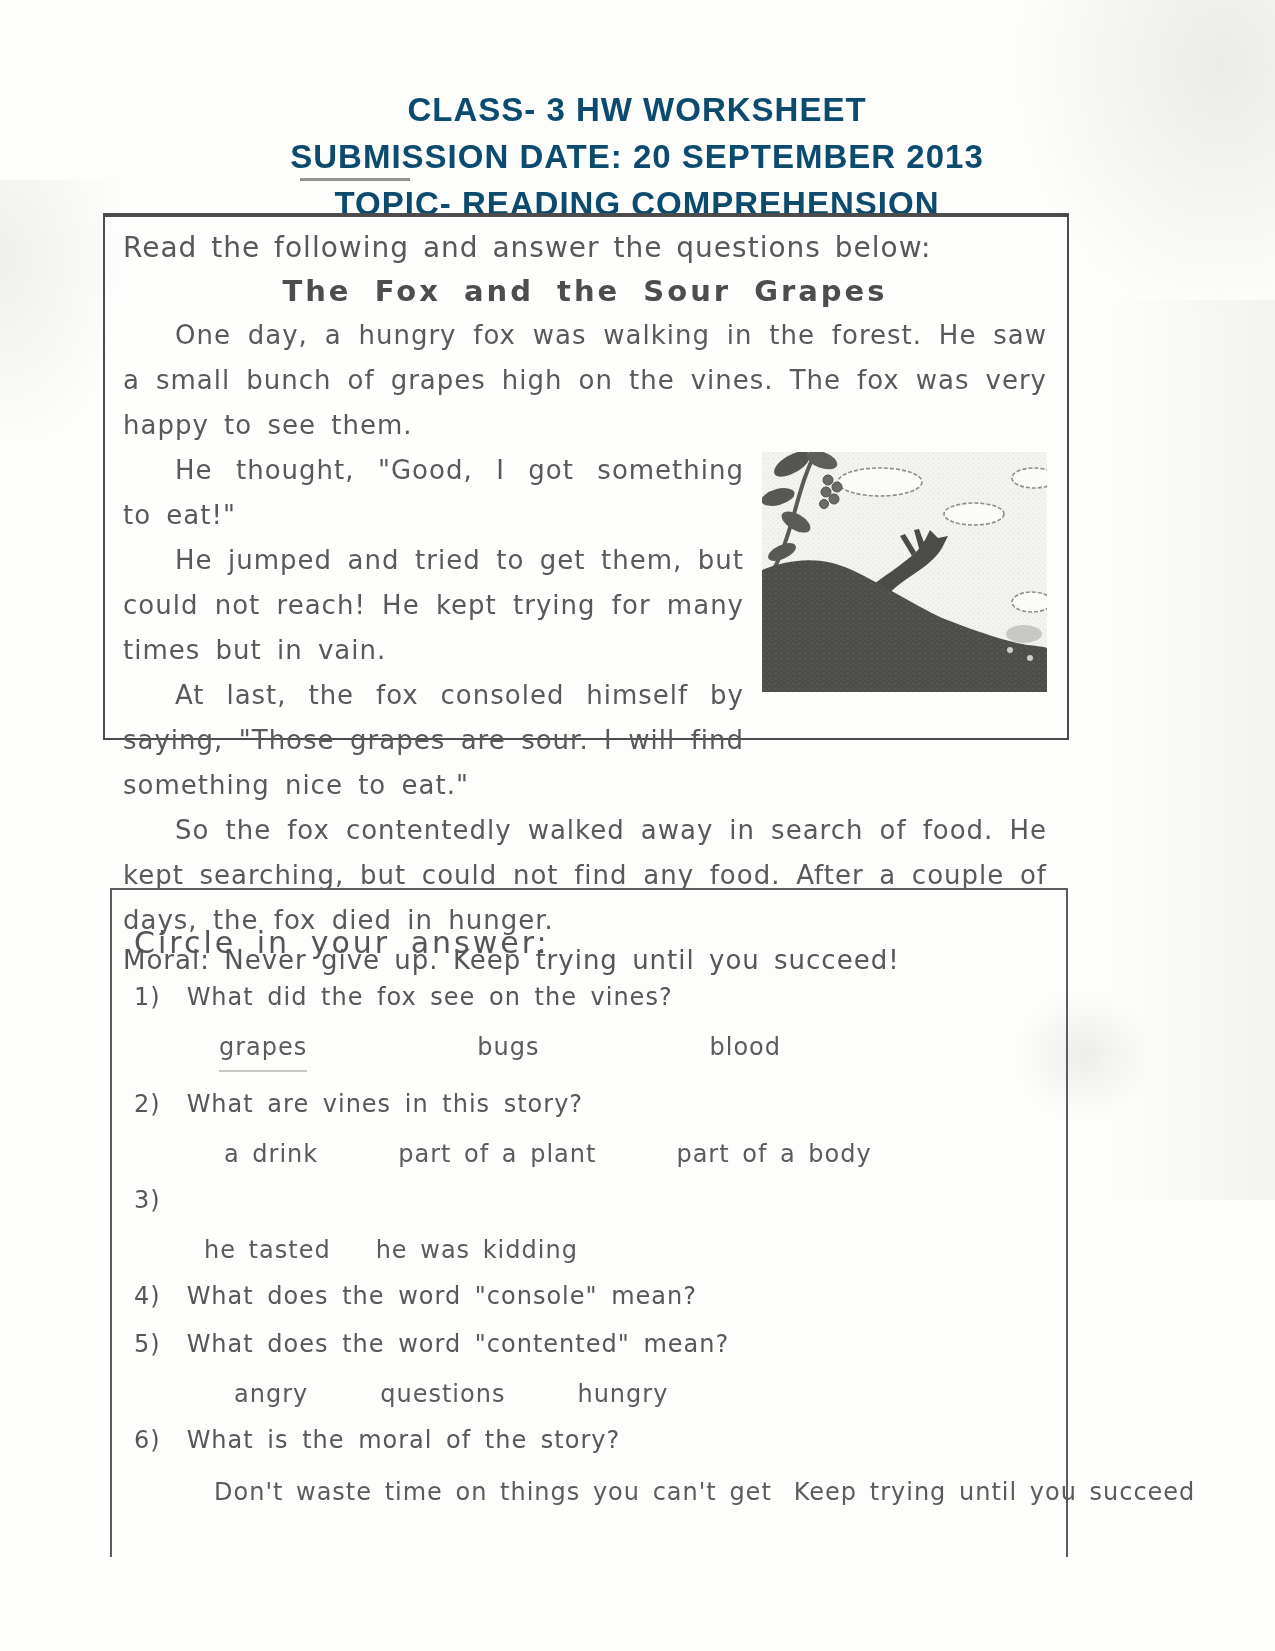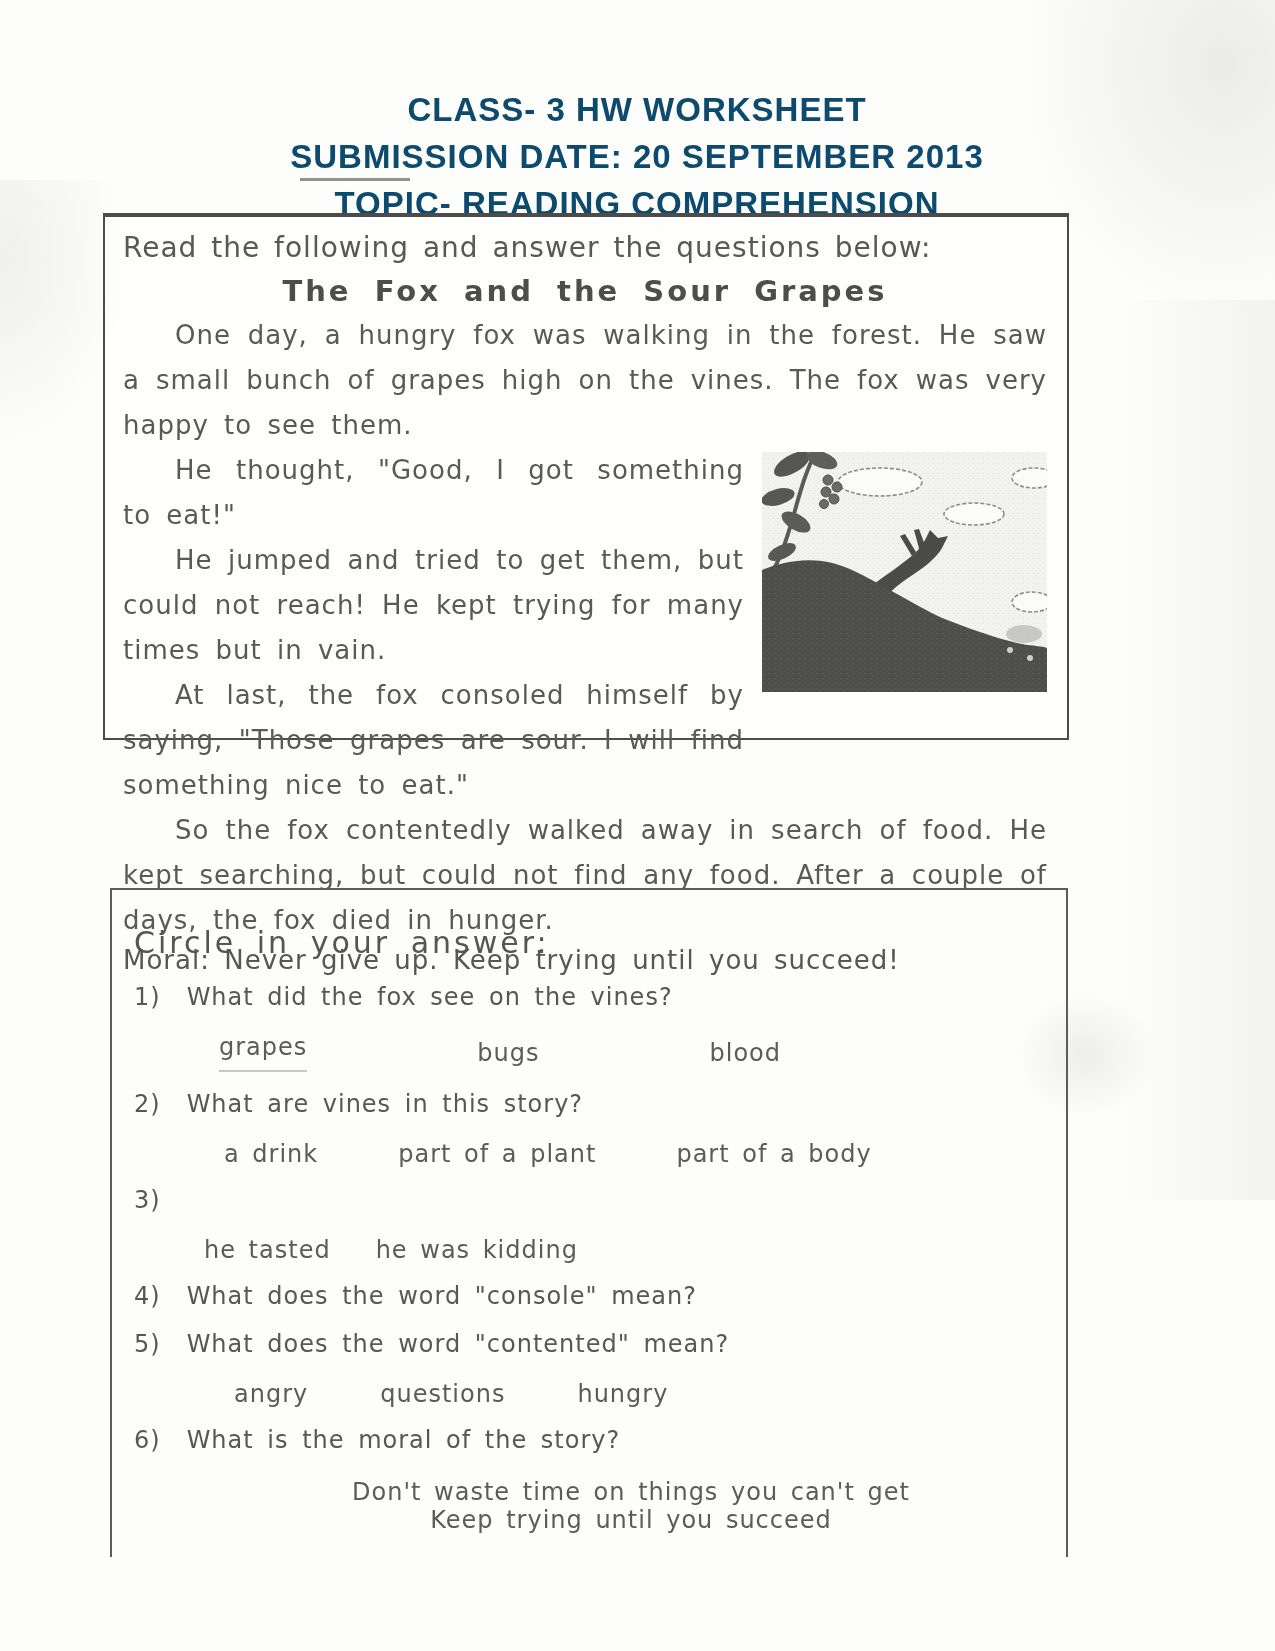--- a/index.html
+++ b/index.html
@@ -60,28 +60,28 @@
   
   .q-box {
     position:absolute; left:110px; top:888px; width:958px; height:669px;
     border:2px solid #5c5c5c; border-bottom:none;
     padding:12px 18px 0 22px;
   }
   .q-heading { font-size:30px; line-height:44px; letter-spacing:3px; word-spacing:8px; color:#555;margin-top:19px; }
   .q-item { margin-top:16px; }
   .q-line { display:flex; gap:26px; font-size:24px; line-height:32px; letter-spacing:1px; word-spacing:5px; color:#575757; }
   .q-num { flex:0 0 auto; }
-  .opts { display:flex; margin-top:20px; font-size:24px; line-height:28px; letter-spacing:1px; word-spacing:4px; color:#5b5b5b;align-items:center; }
+  .opts { display:flex; margin-top:20px; font-size:24px; line-height:28px; letter-spacing:1px; word-spacing:4px; color:#5b5b5b; }
   .opts span { white-space:nowrap; }
   .opts-1 { padding-left:85px; gap:170px; }
   .opts-2 { padding-left:90px; gap:80px; }
   .opts-3 { padding-left:70px; gap:45px; }
   .opts-4 { padding-left:80px; gap:110px; }
   .opts-5 { padding-left:100px; gap:72px; }
-  .opts-6 { padding-left:80px; flex-direction:column; margin-top:22px; }
+  .opts-6 { padding-left:80px; gap:22px; margin-top:22px; }
   .underlined { border-bottom:2px solid #c7c7c5; padding-bottom:9px; }
 </style>
 </head>
 <body>
 
 <div class="scan-shade shade-topright"></div>
 <div class="scan-shade shade-rightband"></div>
 <div class="scan-shade shade-midright"></div>
 <div class="scan-shade shade-topleft"></div>
 

